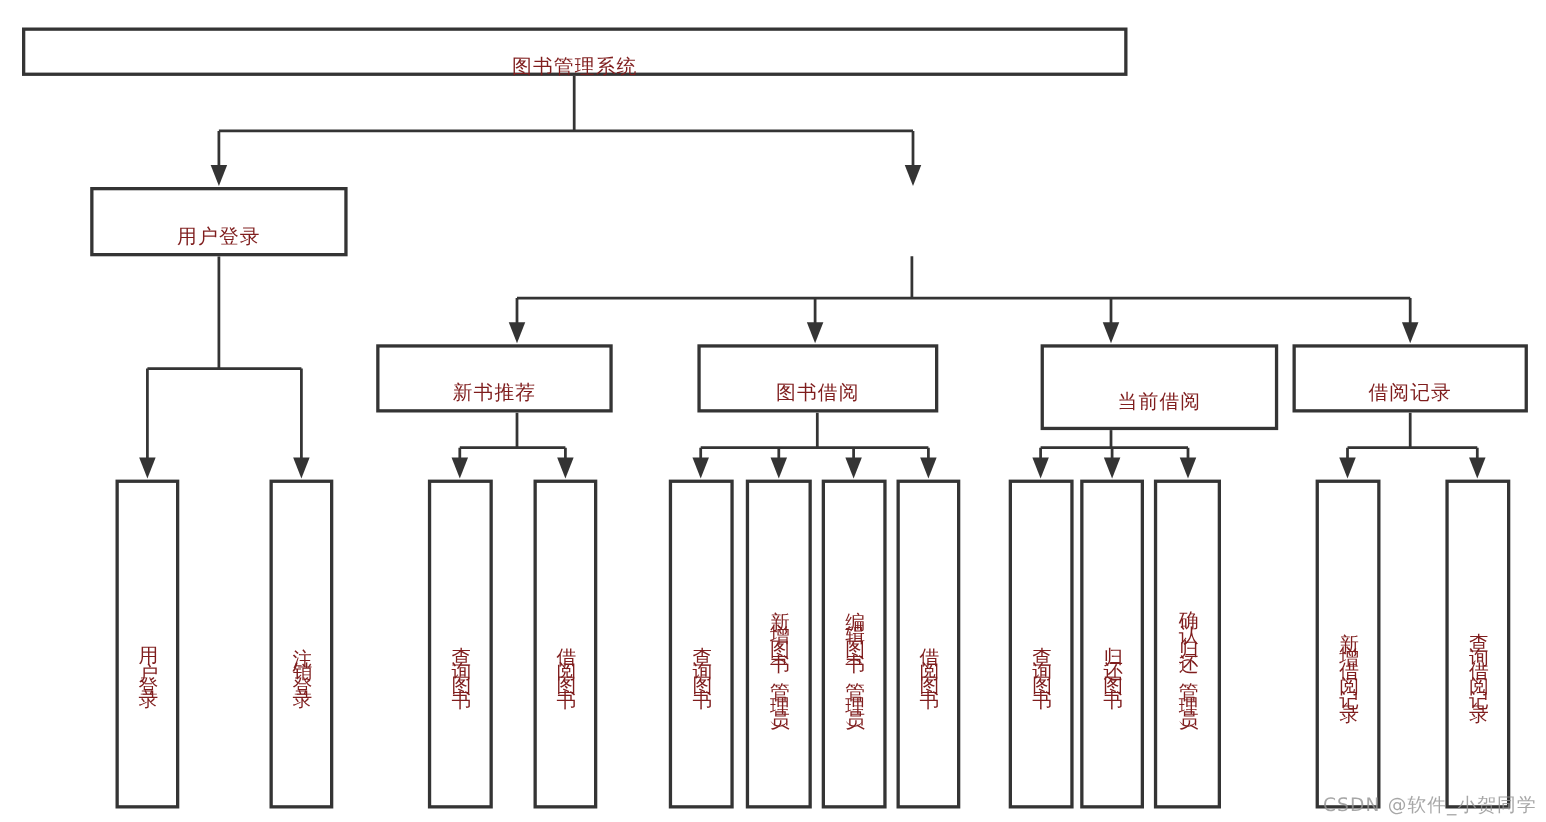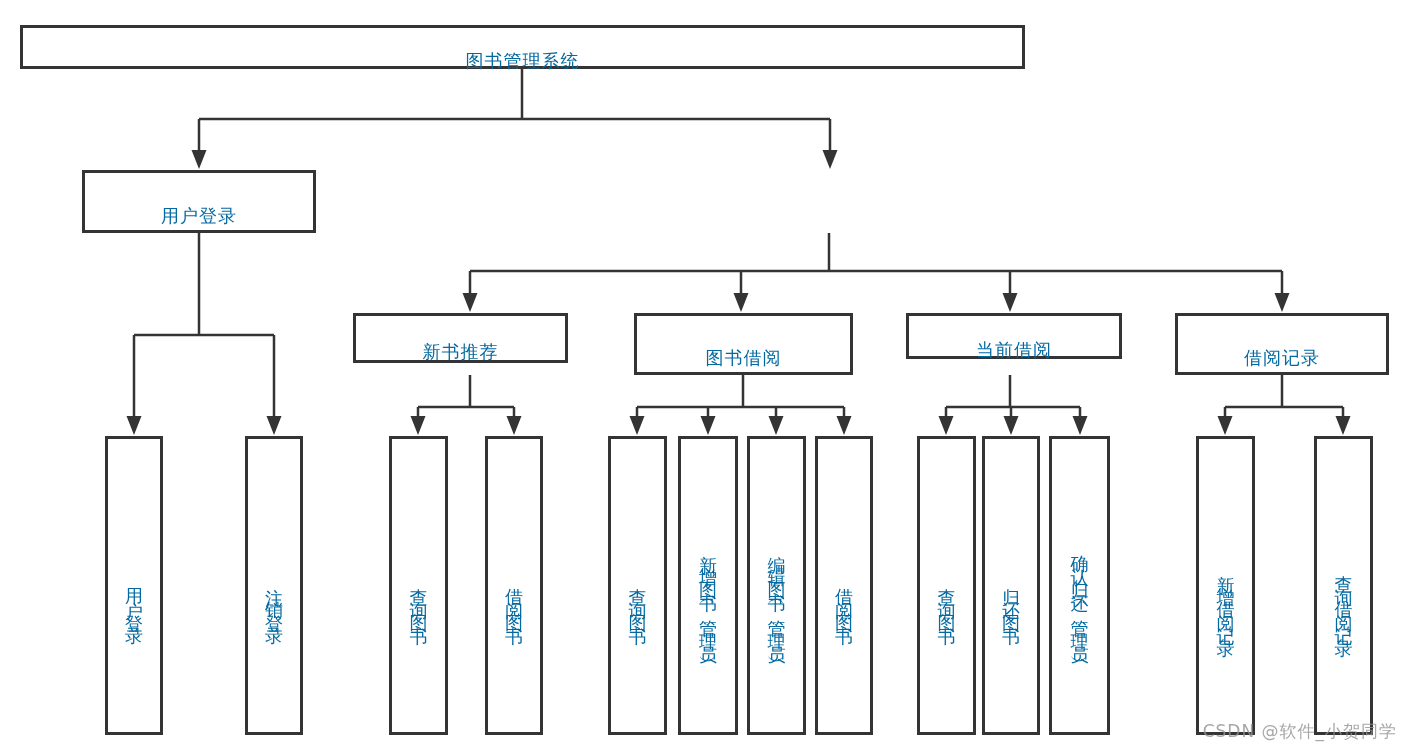--- a/index.html
+++ b/index.html
@@ -13,21 +13,21 @@
   .connectors{position:absolute;left:0;top:0;z-index:0;}
   .node{
     position:absolute;
     box-sizing:border-box;
     border:3px solid #343434;
     background:#ffffff;
     display:flex;align-items:center;justify-content:center;
     z-index:1;
   }
   .node .lbl{
-    font-size:18px;color:#0369a1;letter-spacing:1px;white-space:nowrap;line-height:1.2;margin-top:28px;
+    font-size:18px;color:#7f1d1d;letter-spacing:1px;white-space:nowrap;line-height:1.2;margin-top:28px;
   }
   .node.v .lbl{
     writing-mode:vertical-rl;
     text-orientation:mixed;
     letter-spacing:13px;
     line-height:1;
   }
   .watermark{
     position:absolute;right:8px;bottom:4px;z-index:2;
     font-size:17px;color:rgba(148,148,148,0.82);letter-spacing:1px;white-space:nowrap;
@@ -72,27 +72,27 @@
   </svg>
 
   <div class="node h" style="left:20px;top:25px;width:1005px;height:44px">
     <span class="lbl">图书管理系统</span>
   </div>
 
   <div class="node h" style="left:82px;top:170px;width:234px;height:63px">
     <span class="lbl">用户登录</span>
   </div>
 
-  <div class="node h" style="left:353px;top:313px;width:215px;height:50px">
+  <div class="node h" style="left:342px;top:313px;width:215px;height:62px">
     <span class="lbl">新书推荐</span>
   </div>
   <div class="node h" style="left:634px;top:313px;width:219px;height:62px">
     <span class="lbl">图书借阅</span>
   </div>
-  <div class="node h" style="left:906px;top:313px;width:216px;height:46px">
+  <div class="node h" style="left:946px;top:313px;width:216px;height:78px">
     <span class="lbl">当前借阅</span>
   </div>
   <div class="node h" style="left:1175px;top:313px;width:214px;height:62px">
     <span class="lbl">借阅记录</span>
   </div>
 
   <div class="node v" style="left:105px;top:436px;width:58px;height:299px">
     <span class="lbl">用户登录</span>
   </div>
   <div class="node v" style="left:245px;top:436px;width:58px;height:299px">

